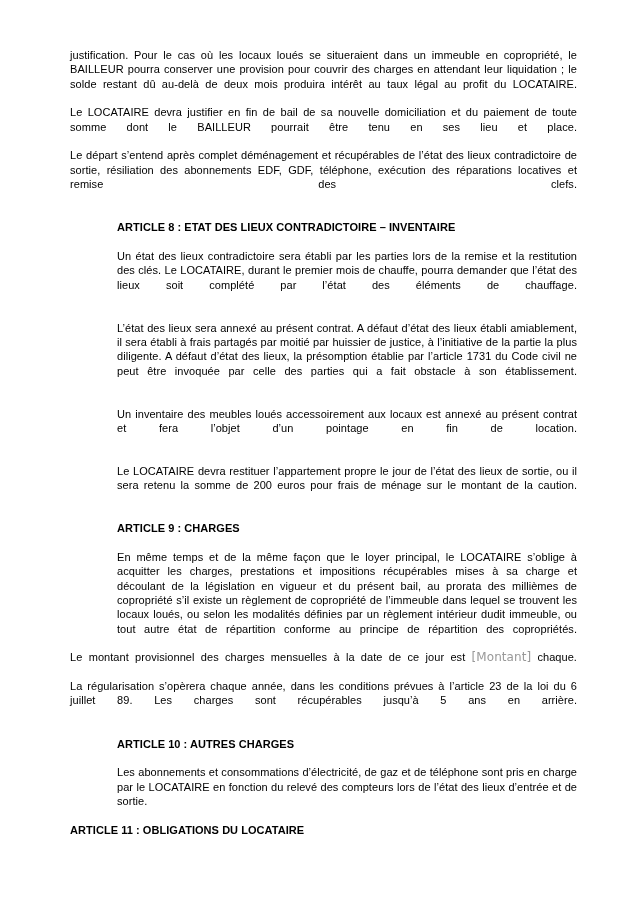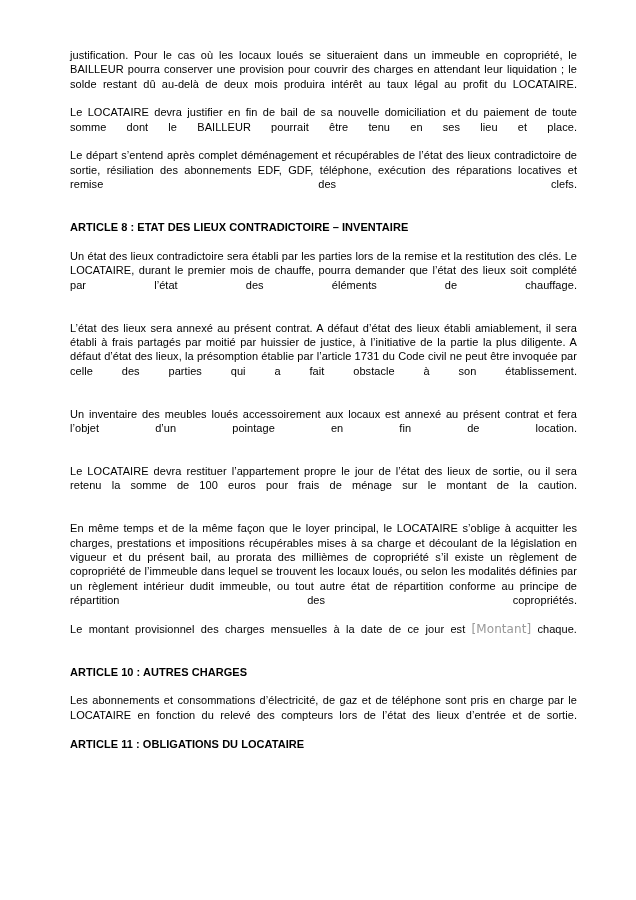--- a/index.html
+++ b/index.html
@@ -42,20 +42,21 @@
     letter-spacing: 0.005em;
     word-spacing: 0.01em;
   }
   
   .tight {
     margin-top: 0;
   }
   
   .gap {
     margin-top: 14.35px;
+    margin-left: 47px;
   }
   h2.heading {
     font-size: 11px;
     line-height: 14.35px;
     font-weight: bold;
     text-align: left;
     letter-spacing: 0.005em;
   }
   .placeholder {
     color: #999999;
@@ -82,29 +83,31 @@
     <p class="para tight">Le départ s’entend après complet déménagement et récupérables de l’état des lieux contradictoire de sortie, résiliation des abonnements EDF, GDF, téléphone, exécution des réparations locatives et remise des clefs.</p>
 
     <h2 class="heading gap">ARTICLE 8 : ETAT DES LIEUX CONTRADICTOIRE – INVENTAIRE</h2>
 
     <p class="para gap">Un état des lieux contradictoire sera établi par les parties lors de la remise et la restitution des clés. Le LOCATAIRE, durant le premier mois de chauffe, pourra demander que l’état des lieux soit complété par l’état des éléments de chauffage.</p>
 
     <p class="para gap">L’état des lieux sera annexé au présent contrat. A défaut d’état des lieux établi amiablement, il sera établi à frais partagés par moitié par huissier de justice, à l’initiative de la partie la plus diligente. A défaut d’état des lieux, la présomption établie par l’article 1731 du Code civil ne peut être invoquée par celle des parties qui a fait obstacle à son établissement.</p>
 
     <p class="para gap">Un inventaire des meubles loués accessoirement aux locaux est annexé au présent contrat et fera l’objet d’un pointage en fin de location.</p>
 
-    <p class="para gap">Le LOCATAIRE devra restituer l’appartement propre le jour de l’état des lieux de sortie, ou il sera retenu la somme de 100 euros pour frais de ménage sur le montant de la caution.</p>
+    <p class="para gap">Le LOCATAIRE devra restituer l’appartement propre le jour de l’état des lieux de sortie, ou il sera retenu la somme de 200 euros pour frais de ménage sur le montant de la caution.</p>
 
+    <h2 class="heading gap">ARTICLE 9 : CHARGES</h2>
 
     <p class="para gap">En même temps et de la même façon que le loyer principal, le LOCATAIRE s’oblige à acquitter les charges, prestations et impositions récupérables mises à sa charge et découlant de la législation en vigueur et du présent bail, au prorata des millièmes de copropriété s’il existe un règlement de copropriété de l’immeuble dans lequel se trouvent les locaux loués, ou selon les modalités définies par un règlement intérieur dudit immeuble, ou tout autre état de répartition conforme au principe de répartition des copropriétés.</p>
 
 
     <p class="para tight"><span>Le montant provisionnel des charges mensuelles à la date de ce jour est </span><span class="placeholder">[Montant]</span><span> chaque.</span></p>
 
 
+    <p class="para tight">La régularisation s’opèrera chaque année, dans les conditions prévues à l’article 23 de la loi du 6 juillet 89. Les charges sont récupérables jusqu’à 5 ans en arrière.</p>
 
     <h2 class="heading gap">ARTICLE 10 : AUTRES CHARGES</h2>
 
     <p class="para gap">Les abonnements et consommations d’électricité, de gaz et de téléphone sont pris en charge par le LOCATAIRE en fonction du relevé des compteurs lors de l’état des lieux d’entrée et de sortie.</p>
 
     <h2 class="heading tight">ARTICLE 11 : OBLIGATIONS DU LOCATAIRE</h2>
 
   </div>
 </div>
 

